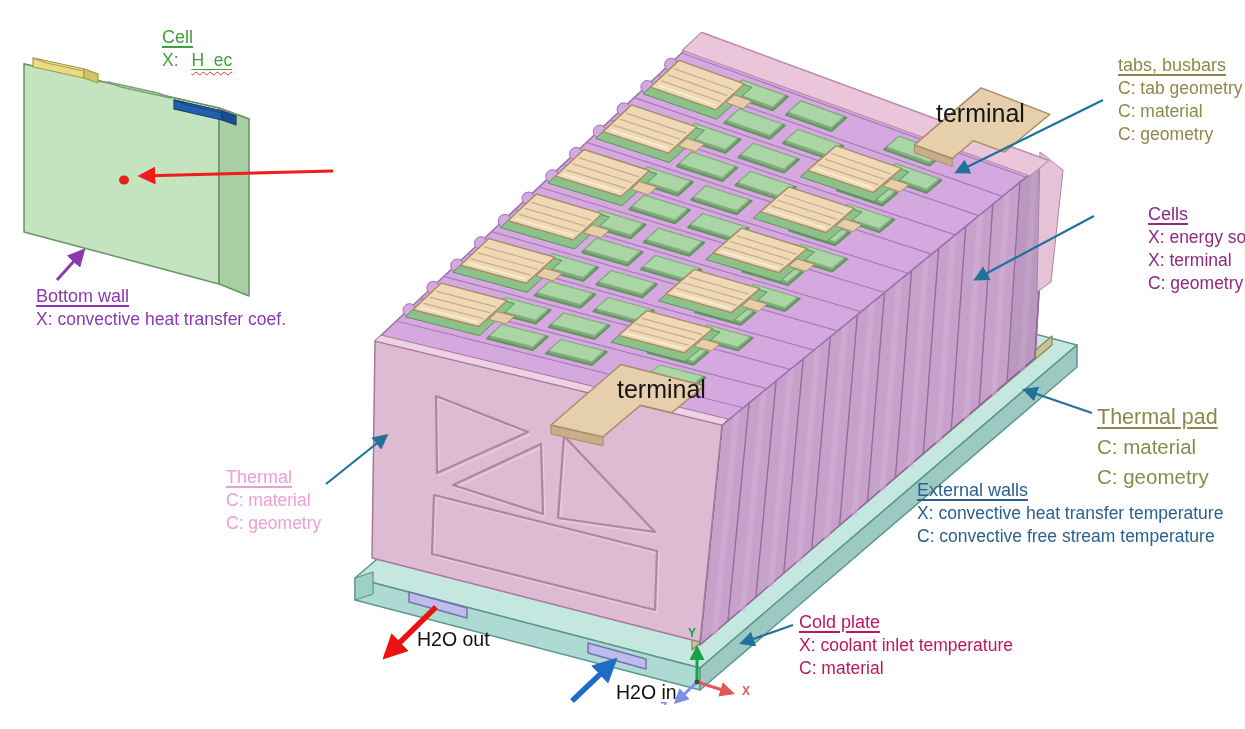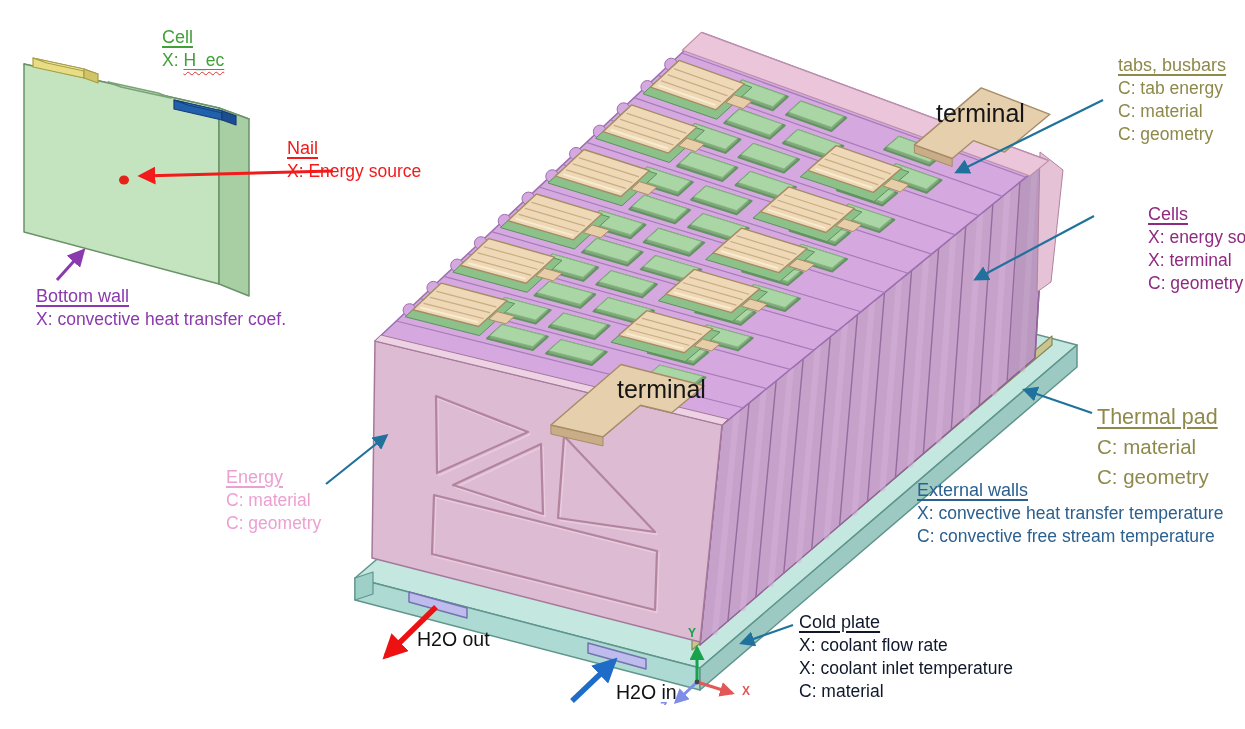--- a/index.html
+++ b/index.html
@@ -8,23 +8,23 @@
   svg{position:absolute;left:0;top:0;}
   .lbl{position:absolute;font-size:17.5px;line-height:23px;white-space:nowrap;font-weight:400;}
   .lbl .t{font-size:18px;text-decoration:underline;text-decoration-thickness:1.5px;text-underline-offset:3px;}
   .big{font-size:20.5px;line-height:30px;}
   .big .t{font-size:21.5px;}
   .term{position:absolute;font-size:25px;line-height:22px;color:#151515;white-space:nowrap;}
   .flow{position:absolute;font-size:19.5px;line-height:22px;color:#111111;white-space:nowrap;}
   .ax{position:absolute;font-size:12px;font-weight:bold;white-space:nowrap;}
   .c-green{color:#42A039}.c-red{color:#F21A1A}.c-purple{color:#8B3AAE}
   .c-olive{color:#8E894A}.c-magenta{color:#8E2B80}.c-steel{color:#2B608F}
-  .c-cyan{color:#0f172a}.c-pink{color:#ECA0D2}
+  .c-cyan{color:#be185d}.c-pink{color:#ECA0D2}
   .u2{text-decoration:underline;text-decoration-thickness:1.2px;text-underline-offset:3px;}
-  .wavy{text-decoration:underline wavy #E03030;text-decoration-thickness:1px;text-underline-offset:5px;}
+  .wavy{text-decoration:underline wavy #E03030;text-decoration-thickness:1px;text-underline-offset:5px;margin-left:8px;}
 </style>
 </head>
 <body>
 
 <div class="wrap">
 <svg width="1245" height="729" viewBox="0 0 1245 729">
   <defs>
     <marker id="mTeal" viewBox="0 0 10 10" refX="8" refY="5" markerWidth="7" markerHeight="7" orient="auto-start-reverse">
       <path d="M0,0 L10,5 L0,10 z" fill="#20719C"></path>
         </marker>
@@ -312,33 +312,29 @@
     <line x1="697" y1="682" x2="676" y2="702" stroke="#7D8DE8" stroke-width="3" marker-end="url(#mAxZ)"></line>
     <circle cx="697" cy="682" r="2.4" fill="#444444"></circle>
   </g>
 </svg>
 
 <div class="lbl c-green" style="left:162px;top:26px">
   <div class="t">Cell</div>
   <div><span>X: </span><span class="u2"><span class="wavy">H_ec</span></span></div>
 </div>
 
-<div class="lbl c-red" style="left:287px;top:137px">
-  <div class="t">Nail</div>
-  <div>X: Energy source</div>
-</div>
 
 <div class="lbl c-purple" style="left:36px;top:285px">
   <div class="t">Bottom wall</div>
   <div>X: convective heat transfer coef.</div>
 </div>
 
 <div class="lbl c-olive" style="left:1118px;top:54px">
   <div class="t">tabs, busbars</div>
-  <div>C: tab energy</div>
+  <div>C: tab geometry</div>
   <div>C: material</div>
   <div>C: geometry</div>
 </div>
 
 <div class="lbl c-magenta" style="left:1148px;top:203px">
   <div class="t">Cells</div>
   <div>X: energy source</div>
   <div>X: terminal</div>
   <div>C: geometry</div>
 </div>
@@ -350,27 +346,26 @@
 </div>
 
 <div class="lbl c-steel" style="left:917px;top:479px">
   <div class="t">External walls</div>
   <div>X: convective heat transfer temperature</div>
   <div>C: convective free stream temperature</div>
 </div>
 
 <div class="lbl c-cyan" style="left:799px;top:611px">
   <div class="t">Cold plate</div>
-  <div>X: coolant flow rate</div>
   <div>X: coolant inlet temperature</div>
   <div>C: material</div>
 </div>
 
 <div class="lbl c-pink" style="left:226px;top:466px">
-  <div class="t">Energy</div>
+  <div class="t">Thermal</div>
   <div>C: material</div>
   <div>C: geometry</div>
 </div>
 
 <div class="term" style="left:936px;top:102px">terminal</div>
 <div class="term" style="left:617px;top:378px">terminal</div>
 <div class="flow" style="left:417px;top:628px">H2O out</div>
 <div class="flow" style="left:616px;top:681px">H2O in</div>
 <div class="ax" style="left:742px;top:684px;color:#E25858">X</div>
 <div class="ax" style="left:688px;top:626px;color:#17A24B">Y</div>

